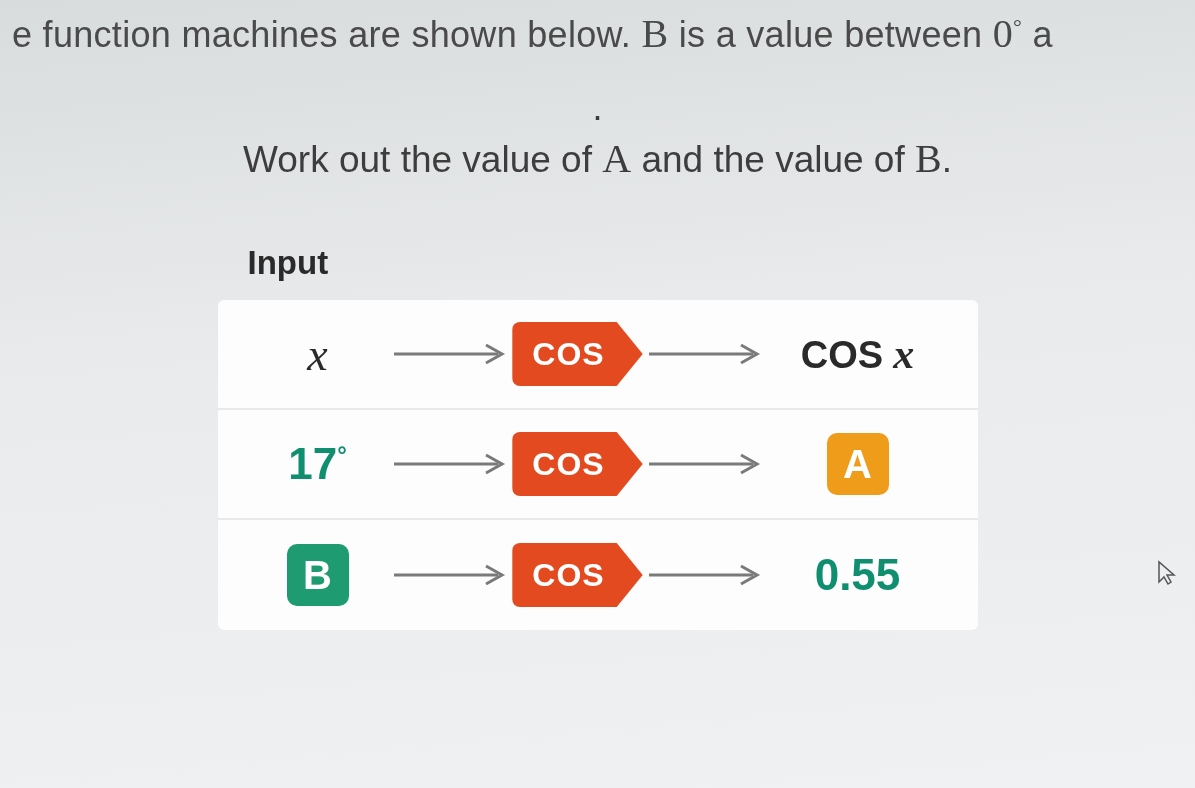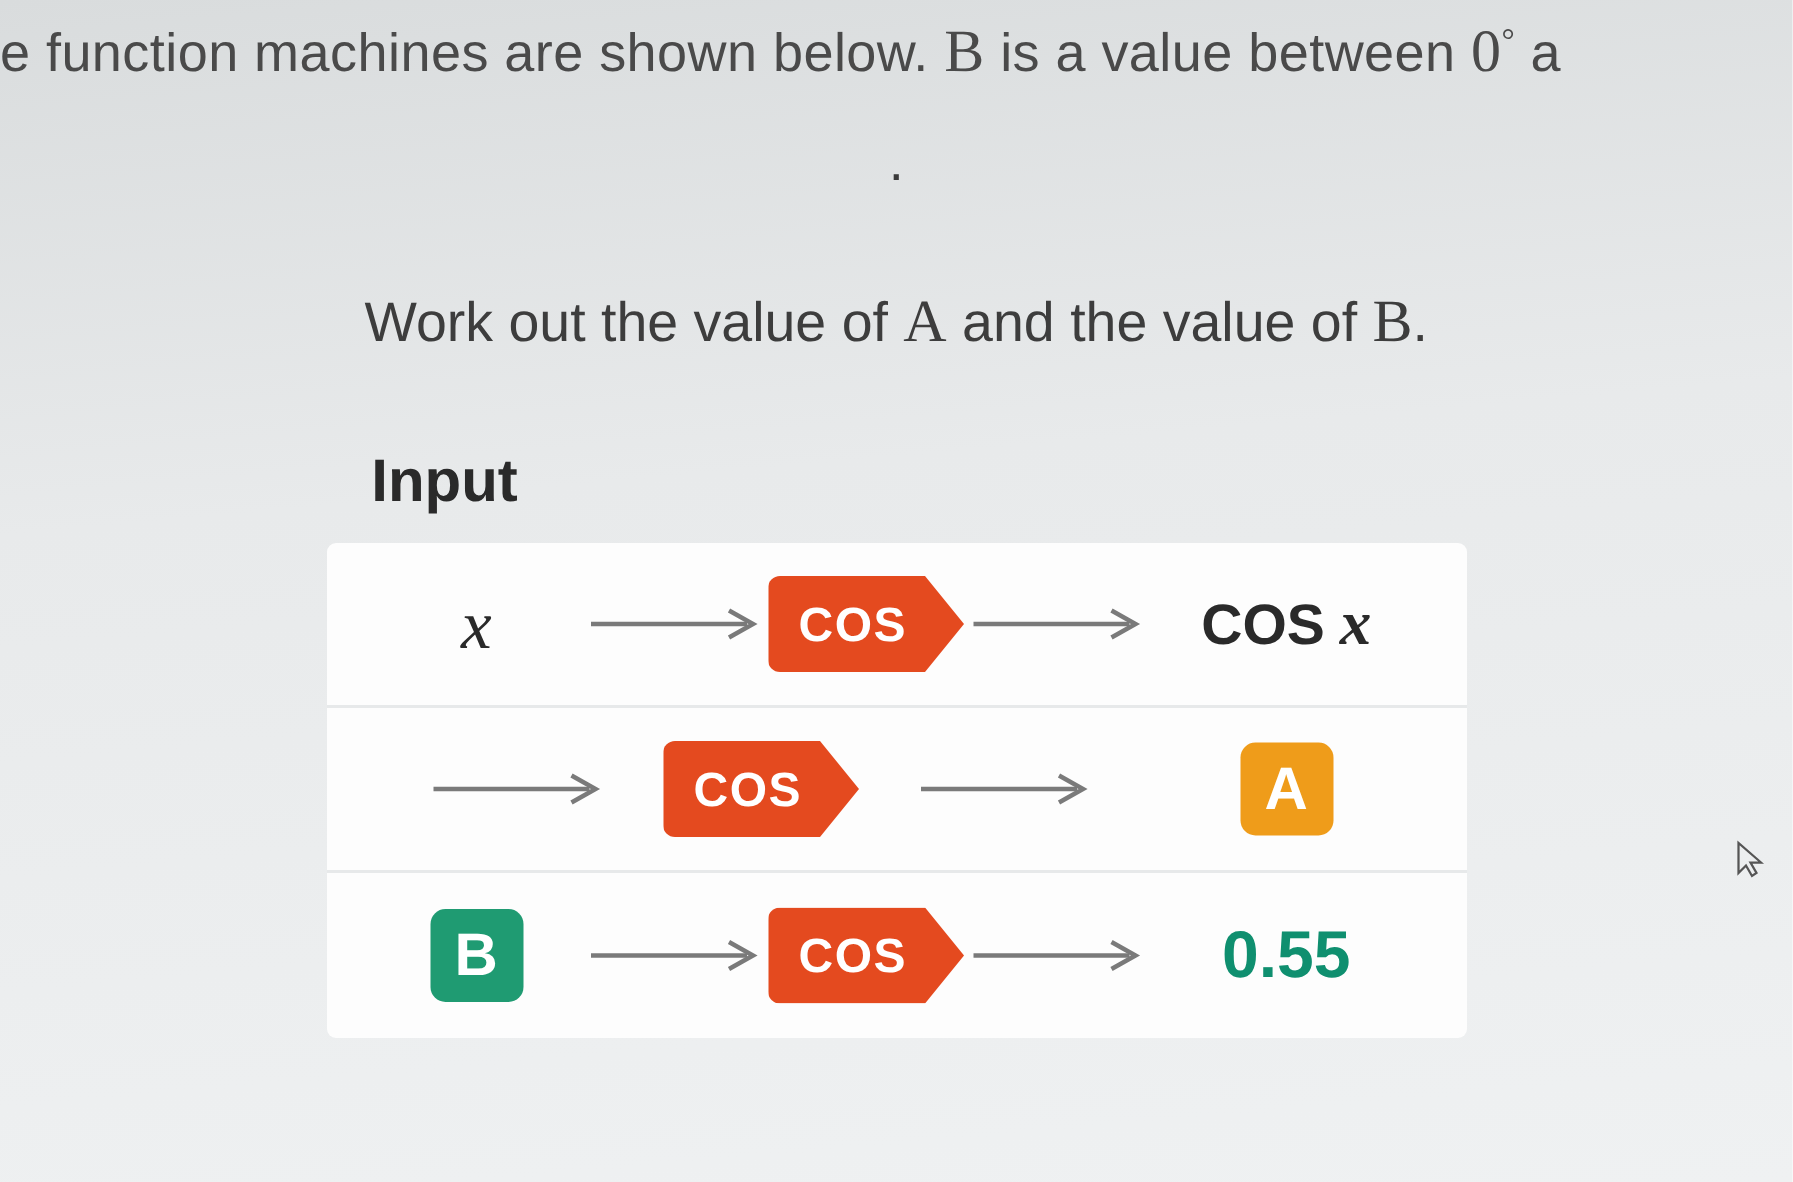--- a/index.html
+++ b/index.html
@@ -9,49 +9,48 @@
     background: linear-gradient(175deg, #d9dcdd 0%, #e8eaeb 40%, #eff1f2 100%);
     font-family: Arial, Helvetica, sans-serif;
     color: #3a3a3a;
     overflow: hidden;
     position: relative;
   }
   .top-text {
     font-size: 36px;
     color: #4a4a4a;
     padding-top: 10px;
-    padding-left: 0;
+    padding-left: 12px;
     white-space: nowrap;
     letter-spacing: 0.3px;
   }
   .top-text .serif { font-family: "Times New Roman", Times, serif; font-size: 40px; }
   .top-text .deg { font-size: 22px; vertical-align: super; }
   .dot {
     text-align: center;
     font-size: 36px;
     color: #3a3a3a;
     margin-top: 30px;
   }
   .instruction {
     text-align: center;
-    margin-top: 55px;
     font-size: 37px;
     color: #3d3d3d;
     line-height: 1.5;
   }
   .instruction .serif { font-family: "Times New Roman", Times, serif; font-size: 40px; }
   .machine-area {
     width: 760px;
     margin: 55px auto 0 auto;
   }
   .headers {
     display: flex;
     justify-content: space-between;
     font-weight: bold;
-    font-size: 40px;
+    font-size: 33px;
     color: #2a2a2a;
     padding: 0 40px 18px 30px;
   }
   .table {
     background: #fdfdfd;
     border-radius: 6px;
     overflow: hidden;
   }
   .row {
     display: flex;
@@ -187,20 +186,25 @@
       </div>
       <div class="cell-output">
         <span class="cosx">
           <span>COS</span>
           <span class="italic-x">x</span>
         </span>
       </div>
     </div>
 
     <div class="row">
+      <div class="cell-input">
+        <span class="green-num">
+          <span>17</span><span class="deg">°</span>
+        </span>
+      </div>
       <div class="cell-arrow">
         <svg class="arrow-svg" viewBox="0 0 120 24">
             <line x1="4" y1="12" x2="108" y2="12" stroke="#7a7a7a" stroke-width="3"></line>
             <polyline points="96,3 112,12 96,21" fill="none" stroke="#7a7a7a" stroke-width="3"></polyline>
           </svg>
       </div>
       <div class="cell-op">
         <div class="cos-tag">COS</div>
       </div>
       <div class="cell-arrow">

